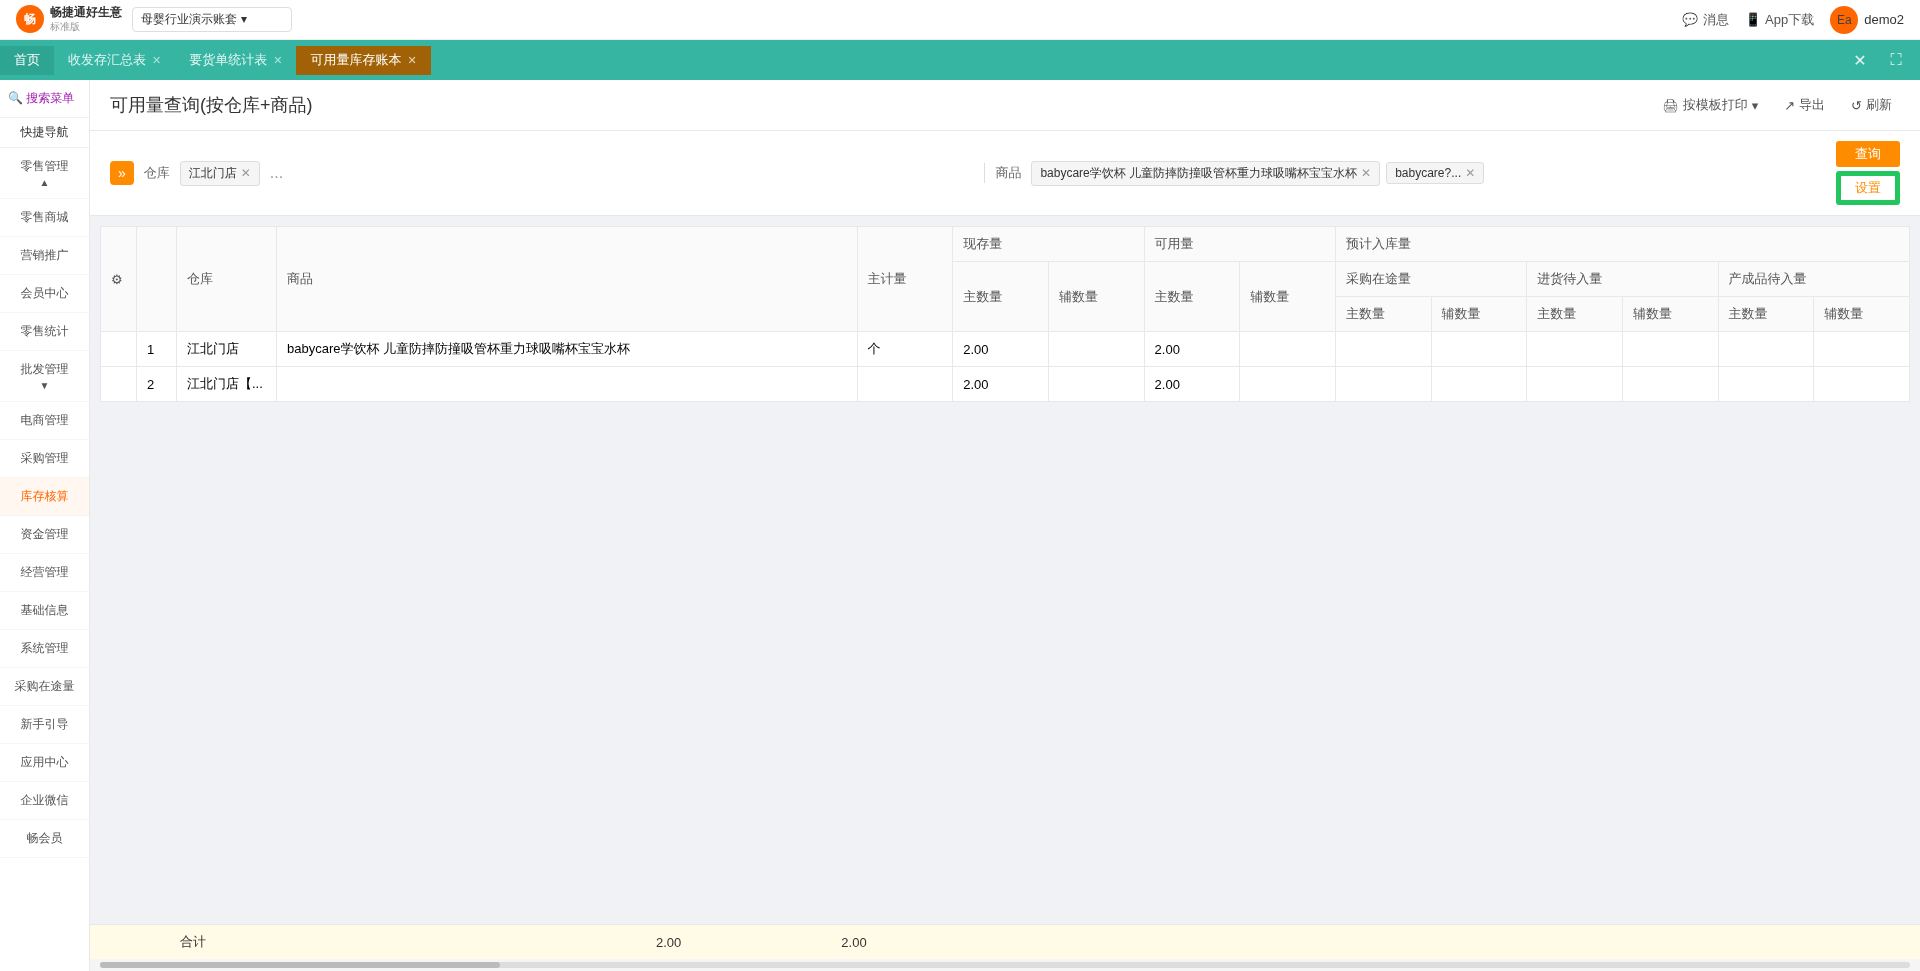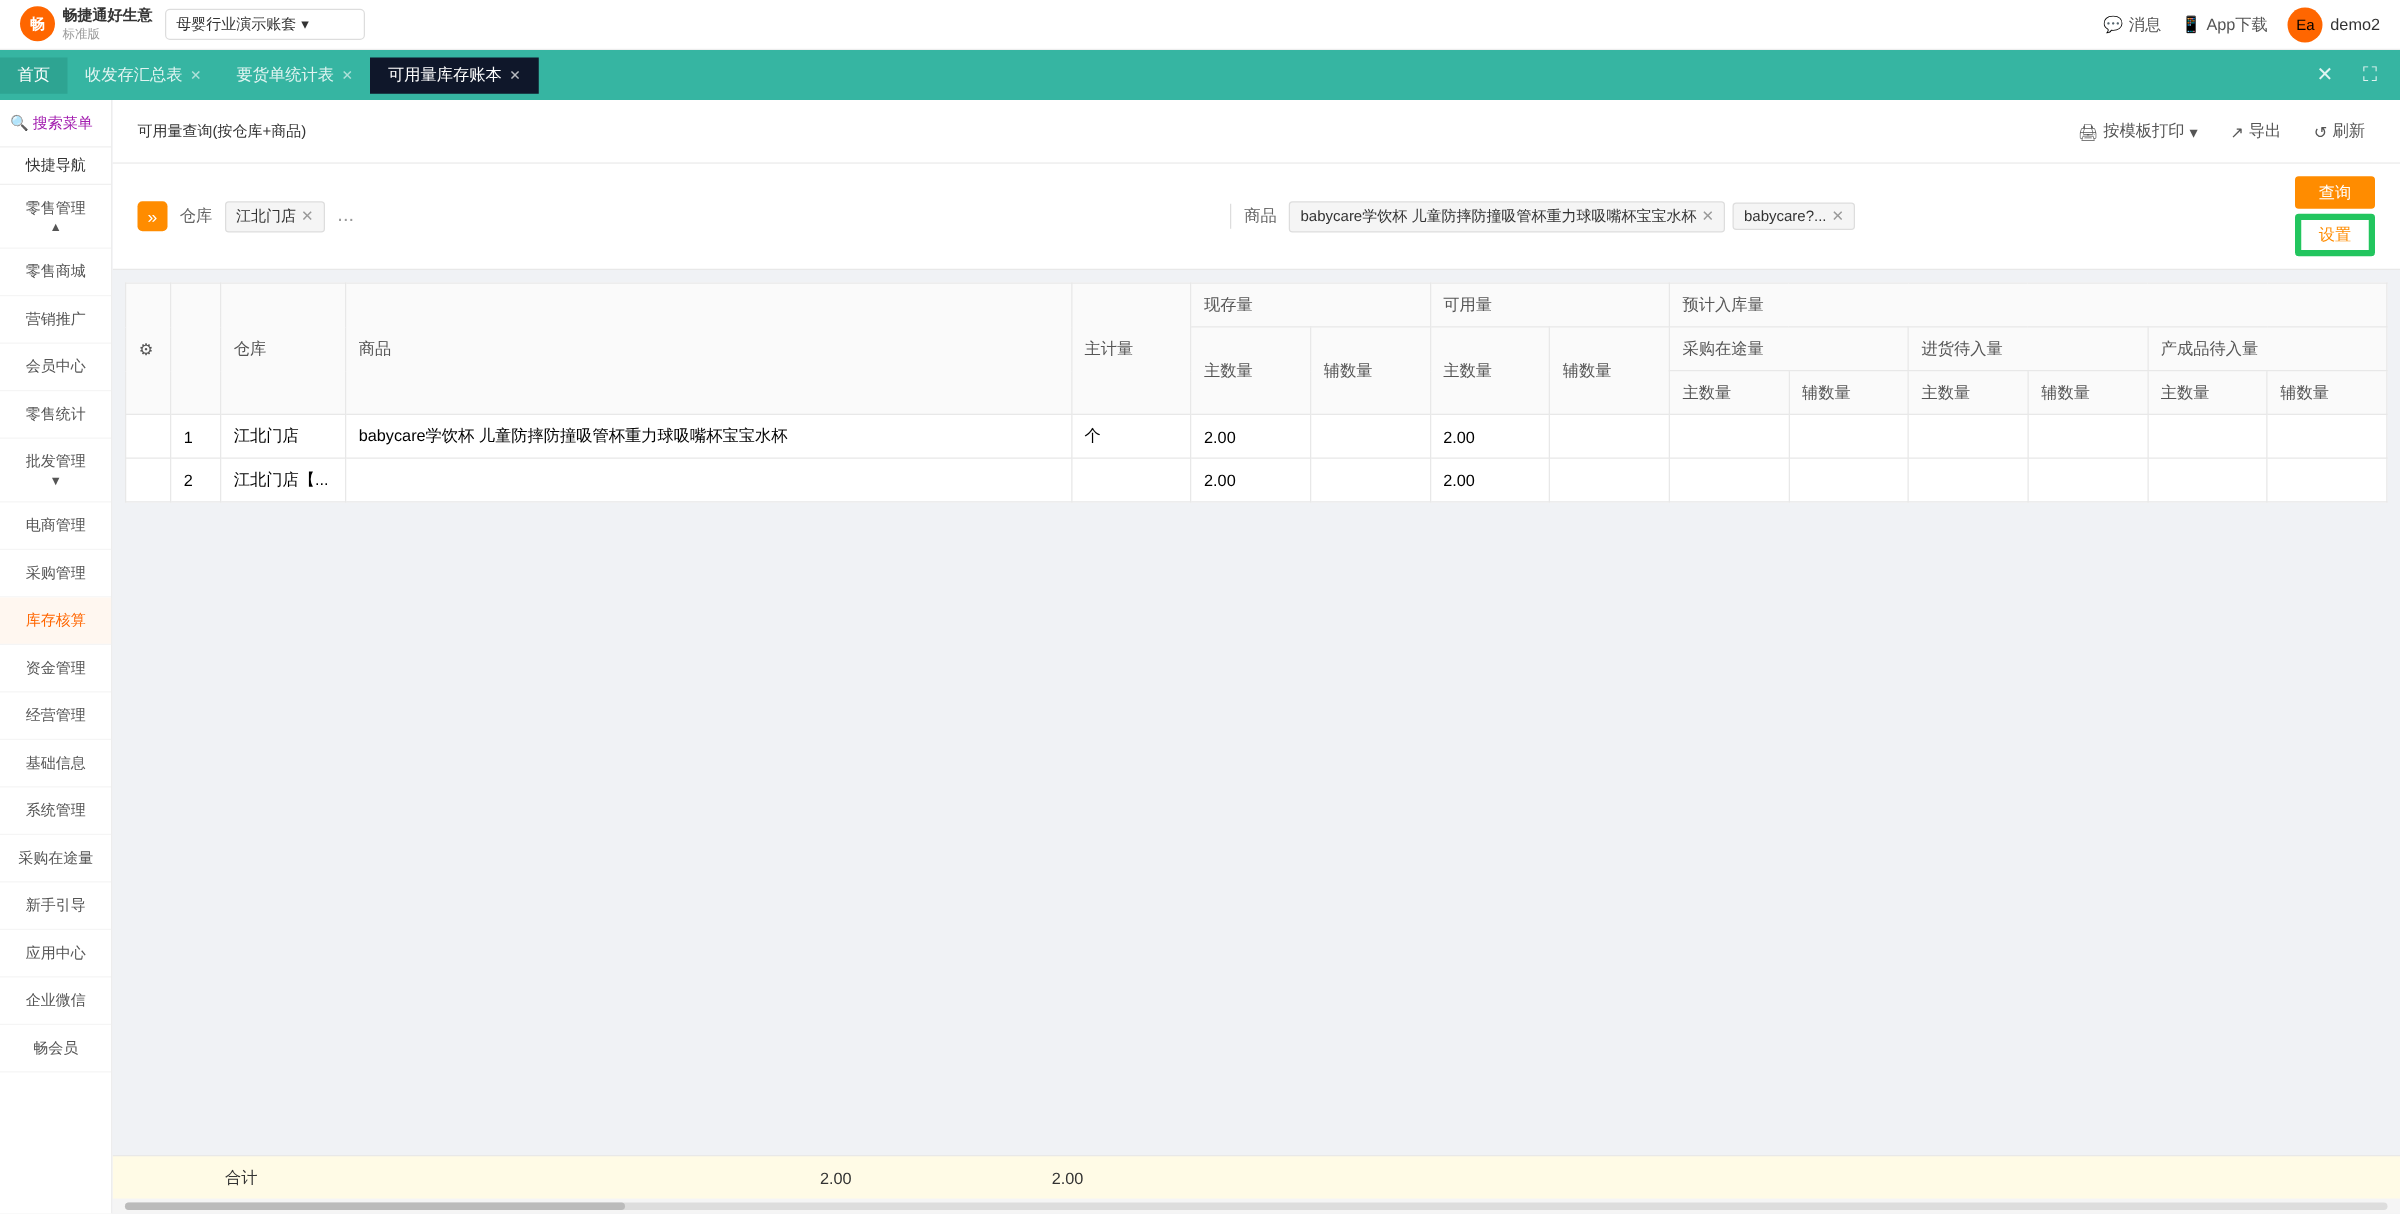--- a/index.html
+++ b/index.html
@@ -48,21 +48,21 @@
       display: flex;
       align-items: center;
       padding: 0 14px;
       font-size: 13px;
       cursor: pointer;
       color: rgba(255,255,255,0.85);
       gap: 6px;
       white-space: nowrap;
     }
     .tab.home { background: #2ea492; color: #fff; }
-    .tab.active { background: #0f172a; color: #fff; }
+    .tab.active { background: #a16207; color: #fff; }
     .tab .close-btn { font-size: 11px; opacity: 0.7; cursor: pointer; }
     .tab-bar-right { margin-left: auto; display: flex; align-items: center; gap: 8px; padding-right: 10px; }
     .tab-bar-icon { color: rgba(255,255,255,0.85); font-size: 16px; cursor: pointer; width: 28px; height: 28px; display: flex; align-items: center; justify-content: center; }
 
     
     .main-layout { display: flex; flex: 1; overflow: hidden; }
 
     
     .sidebar {
       width: 90px;
@@ -109,21 +109,21 @@
     
     .page-header {
       background: #fff;
       padding: 12px 20px;
       display: flex;
       align-items: center;
       justify-content: space-between;
       border-bottom: 1px solid #e8e8e8;
       flex-shrink: 0;
     }
-    .page-title { font-size: 12px; font-weight: 500; color: #333; }
+    .page-title { font-size: 18px; font-weight: 500; color: #333; }
     .header-actions { display: flex; align-items: center; gap: 10px; }
     .header-action-btn {
       display: flex; align-items: center; gap: 4px;
       font-size: 13px; color: #555; cursor: pointer; padding: 4px 8px;
     }
 
     
     .filter-bar {
       background: #fff;
       padding: 10px 20px;
@@ -270,21 +270,21 @@
     <div class="top-bar-btn">
       <span>💬</span>
       <span>消息</span>
     </div>
     <div class="top-bar-btn">
       <span>📱</span>
       <span>App下载</span>
     </div>
     <div style="display:flex;align-items:center;gap:6px;">
       <div class="avatar">
-        <span style="font-size:12px;color:#000000;">Ea</span>
+        <span style="font-size:12px;color:#404040;">Ea</span>
       </div>
       <span class="user-name">demo2</span>
     </div>
   </div>
 </div>
 
 <div class="tab-bar">
   <div class="tab home">
     <span>首页</span>
   </div>

